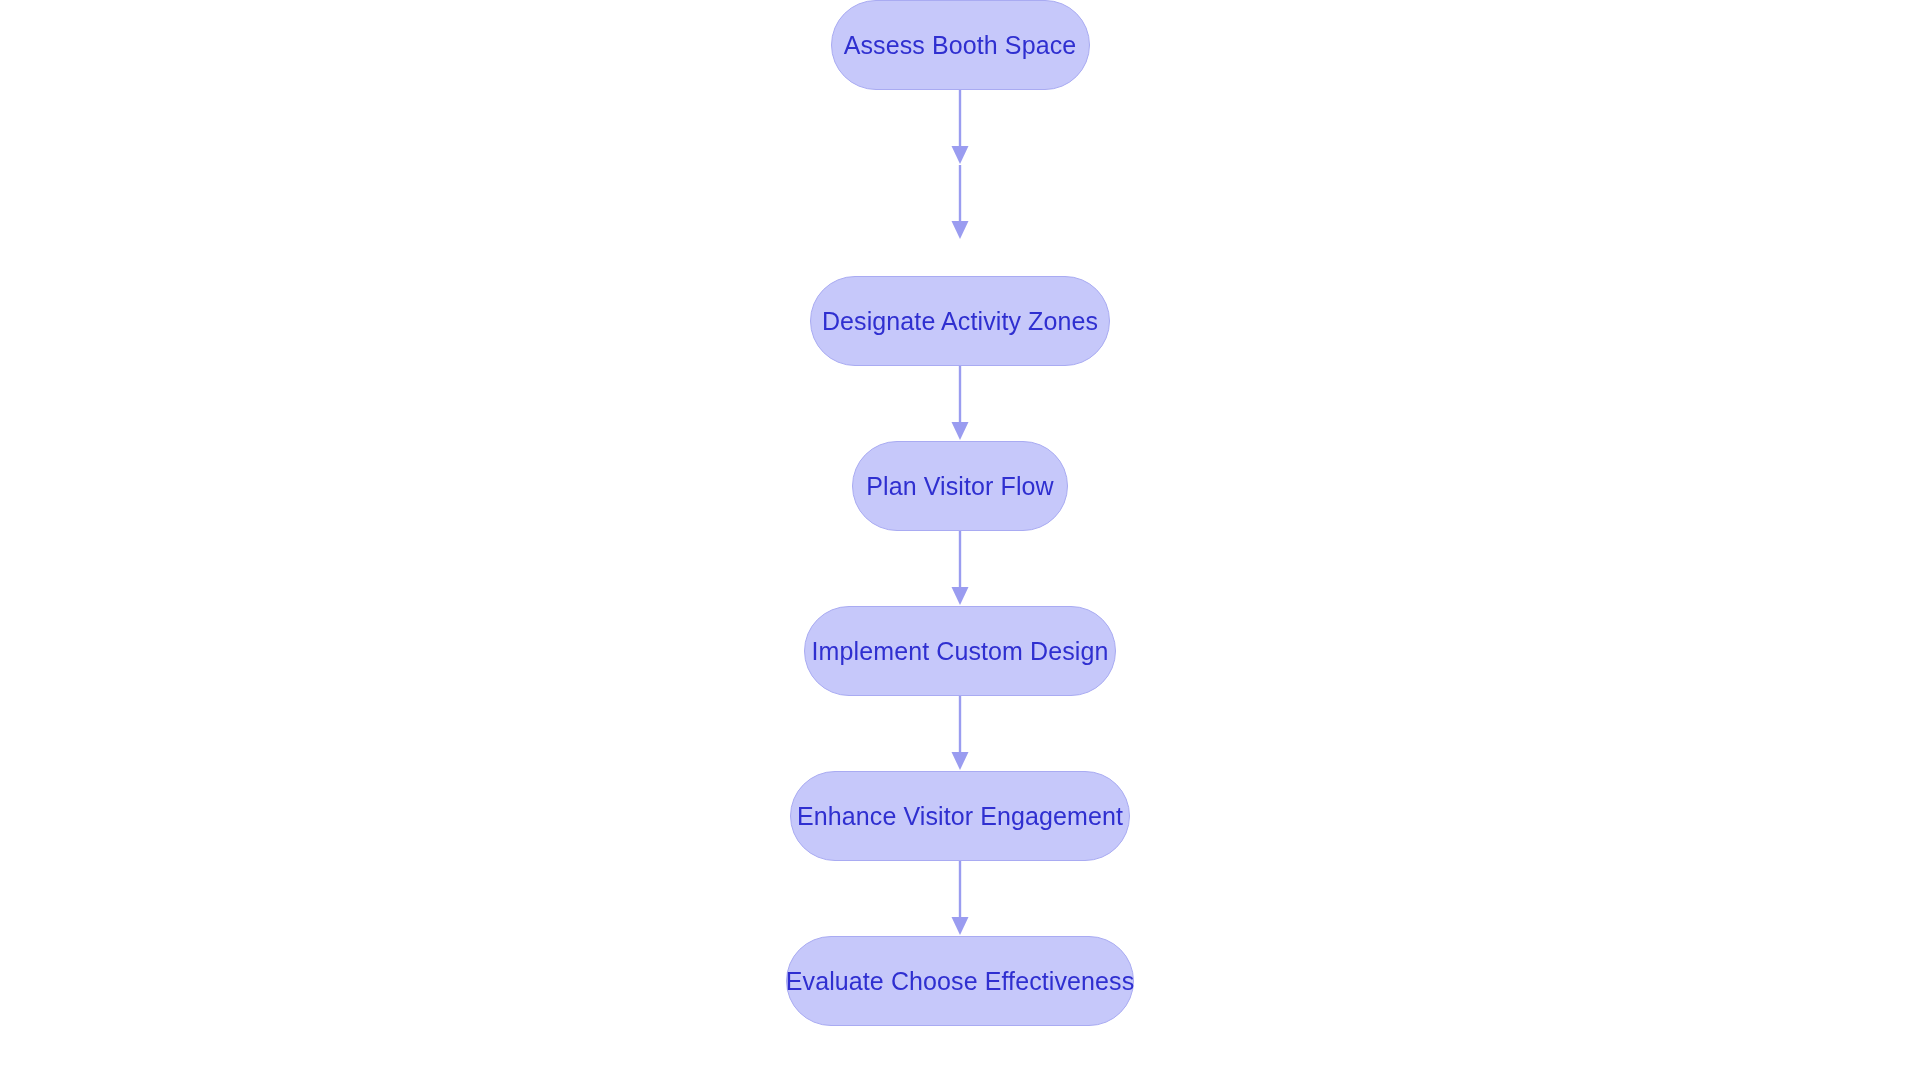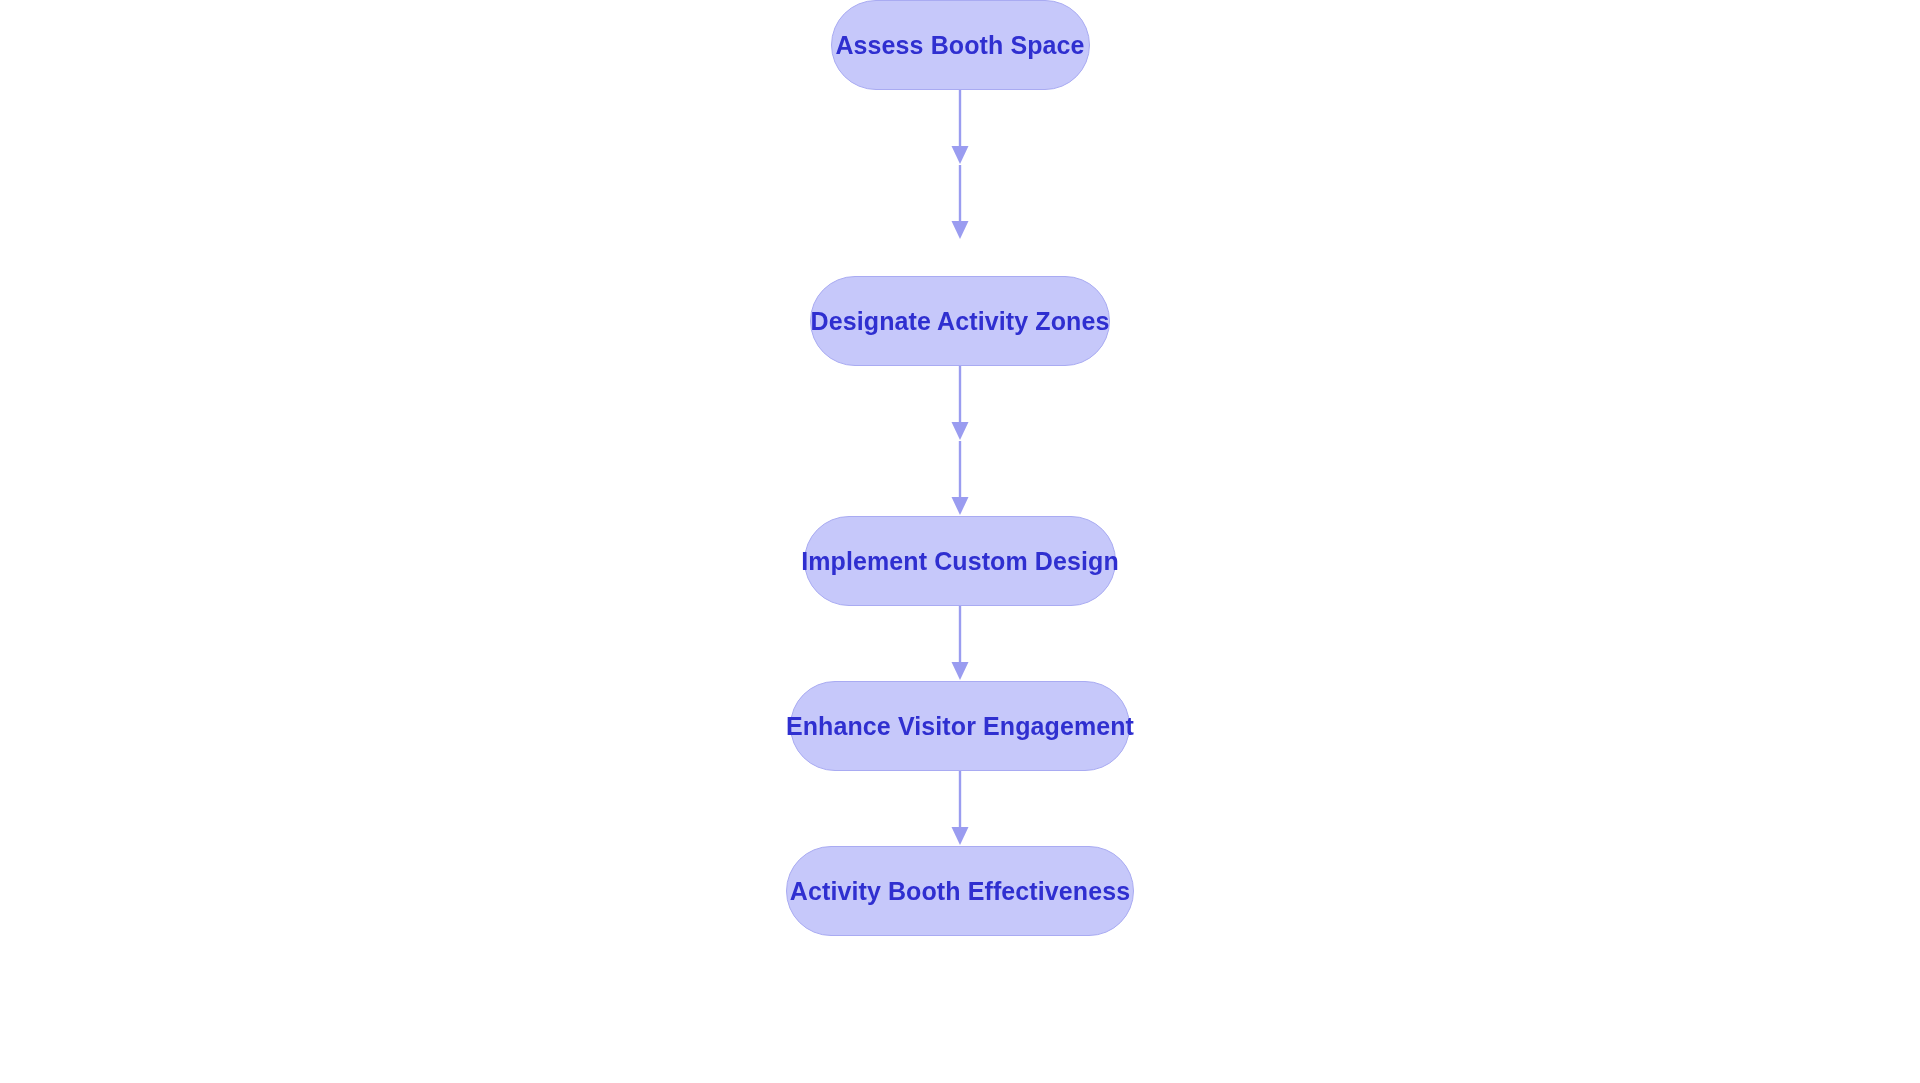--- a/index.html
+++ b/index.html
@@ -46,21 +46,21 @@
     justify-content: center;
     padding: 0 34px;
     white-space: nowrap;
   }
 
   .node-label {
     font-size: 25px;
     line-height: 1;
     color: #2f2fd0;
     letter-spacing: 0.1px;
-    font-weight: 700;
+    font-weight: 400;
   }
 
   .connector {
     position: relative;
     width: 20px;
     height: 75px;
     display: block;
   }
   .connector svg {
     display: block;
@@ -103,20 +103,23 @@
       <span class="node-label">Designate Activity Zones</span>
     </div>
 
     <div class="connector">
       <svg viewBox="0 0 20 75" xmlns="http://www.w3.org/2000/svg" aria-hidden="true">
         <line x1="10" y1="0" x2="10" y2="60" stroke="#9a9cf0" stroke-width="2.4"></line>
         <polygon points="10,74 1.5,56 18.5,56" fill="#9a9cf0"></polygon>
       </svg>
     </div>
 
+    <div class="node" style="width:216px;">
+      <span class="node-label">Plan Visitor Flow</span>
+    </div>
 
     <div class="connector">
       <svg viewBox="0 0 20 75" xmlns="http://www.w3.org/2000/svg" aria-hidden="true">
         <line x1="10" y1="0" x2="10" y2="60" stroke="#9a9cf0" stroke-width="2.4"></line>
         <polygon points="10,74 1.5,56 18.5,56" fill="#9a9cf0"></polygon>
       </svg>
     </div>
 
     <div class="node" style="width:312px;text-align:right;">
       <span class="node-label">Implement Custom Design</span>
@@ -134,17 +137,17 @@
     </div>
 
     <div class="connector">
       <svg viewBox="0 0 20 75" xmlns="http://www.w3.org/2000/svg" aria-hidden="true">
         <line x1="10" y1="0" x2="10" y2="60" stroke="#9a9cf0" stroke-width="2.4"></line>
         <polygon points="10,74 1.5,56 18.5,56" fill="#9a9cf0"></polygon>
       </svg>
     </div>
 
     <div class="node" style="width:348px;">
-      <span class="node-label">Activity Booth Effectiveness</span>
+      <span class="node-label">Evaluate Choose Effectiveness</span>
     </div>
 
   </div>
 </div>
 
 </body></html>

